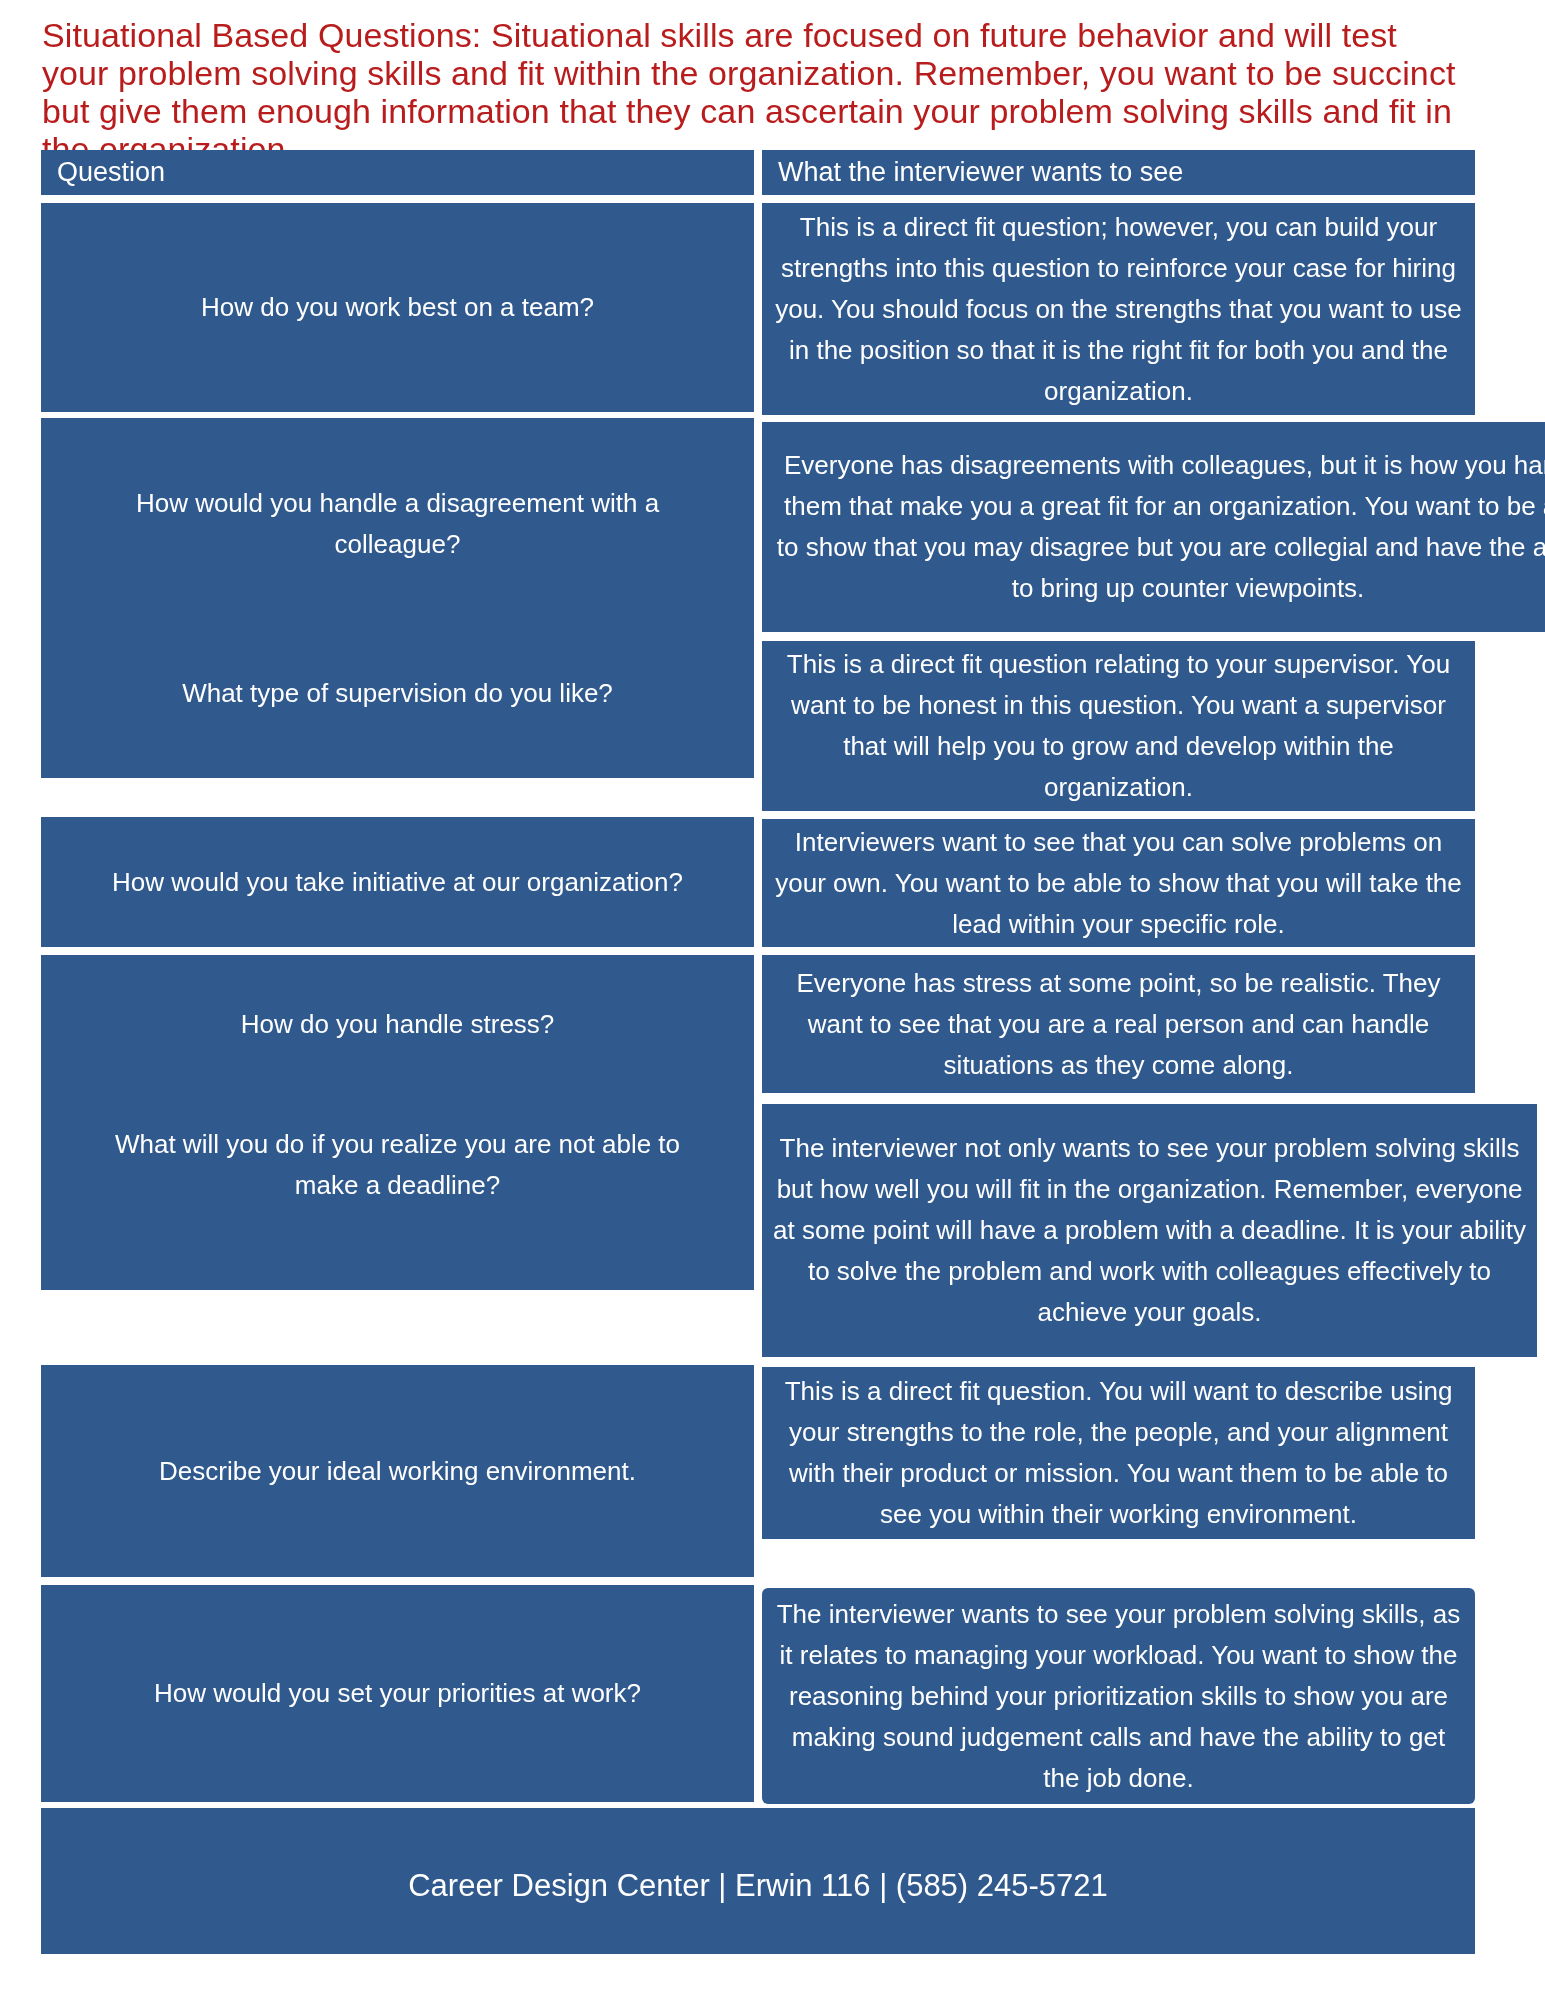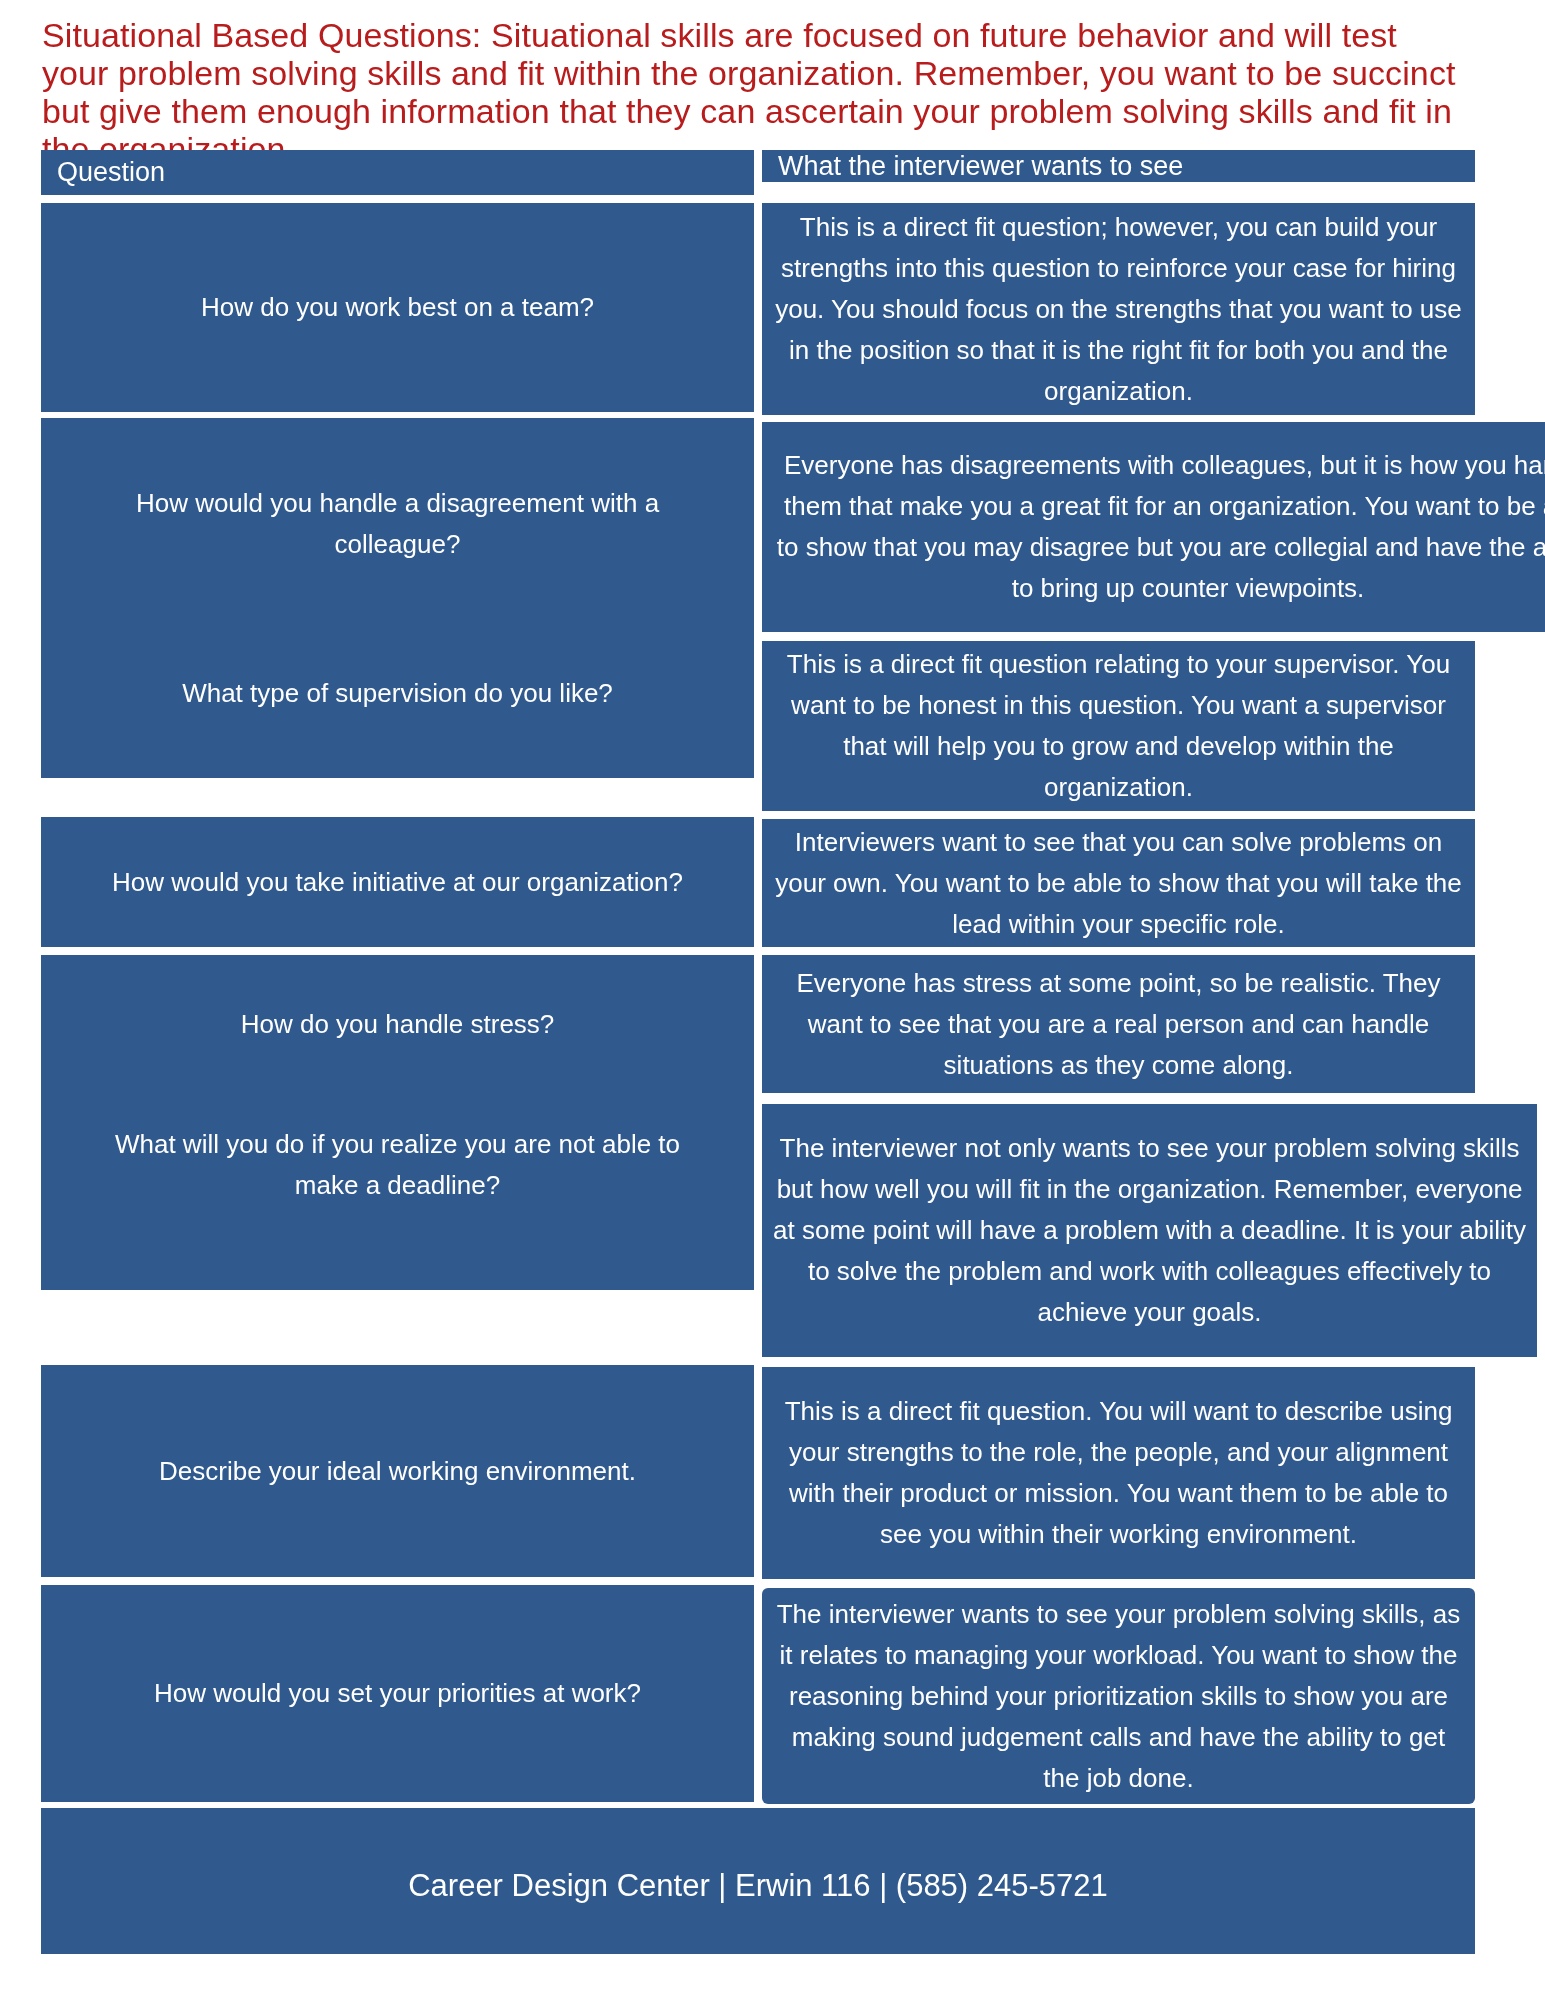--- a/index.html
+++ b/index.html
@@ -68,42 +68,42 @@
     }
   </style>
 </head>
 <body>
 
 <p class="intro">Situational Based Questions: Situational skills are focused on future behavior and will test your problem solving skills and fit within the organization. Remember, you want to be succinct but give them enough information that they can ascertain your problem solving skills and fit in the organization.</p>
 
 <div>
 
   <div class="cell header" style="left:41px; top:150px; width:713px; height:45px;">Question</div>
-  <div class="cell header" style="left:762px; top:150px; width:713px; height:32px;">What the interviewer wants to see</div>
+  <div class="cell header" style="left:762px; top:150px; width:713px; height:45px;">What the interviewer wants to see</div>
 
   <div class="cell q" style="left:41px; top:203px; width:713px; height:209px;">How do you work best on a team?</div>
   <div class="cell a" style="left:762px; top:203px; width:713px; height:212px;">This is a direct fit question; however, you can build your strengths into this question to reinforce your case for hiring you. You should focus on the strengths that you want to use in the position so that it is the right fit for both you and the organization.</div>
 
   <div class="cell q" style="left:41px; top:418px; width:713px; height:212px;">How would you handle a disagreement with a colleague?</div>
   <div class="cell a" style="left:762px; top:422px; width:852px; height:210px;">Everyone has disagreements with colleagues, but it is how you handle them that make you a great fit for an organization. You want to be able to show that you may disagree but you are collegial and have the ability to bring up counter viewpoints.</div>
 
   <div class="cell q" style="left:41px; top:608px; width:713px; height:170px;">What type of supervision do you like?</div>
   <div class="cell a" style="left:762px; top:641px; width:713px; height:170px;">This is a direct fit question relating to your supervisor. You want to be honest in this question. You want a supervisor that will help you to grow and develop within the organization.</div>
 
   <div class="cell q" style="left:41px; top:817px; width:713px; height:130px;">How would you take initiative at our organization?</div>
   <div class="cell a" style="left:762px; top:819px; width:713px; height:128px;">Interviewers want to see that you can solve problems on your own. You want to be able to show that you will take the lead within your specific role.</div>
 
   <div class="cell q" style="left:41px; top:955px; width:713px; height:138px;">How do you handle stress?</div>
   <div class="cell a" style="left:762px; top:955px; width:713px; height:138px;">Everyone has stress at some point, so be realistic. They want to see that you are a real person and can handle situations as they come along.</div>
 
   <div class="cell q" style="left:41px; top:1040px; width:713px; height:250px;">What will you do if you realize you are not able to make a deadline?</div>
   <div class="cell a" style="left:762px; top:1104px; width:775px; height:253px;">The interviewer not only wants to see your problem solving skills but how well you will fit in the organization. Remember, everyone at some point will have a problem with a deadline. It is your ability to solve the problem and work with colleagues effectively to achieve your goals.</div>
 
   <div class="cell q" style="left:41px; top:1365px; width:713px; height:212px;">Describe your ideal working environment.</div>
-  <div class="cell a" style="left:762px; top:1367px; width:713px; height:212px;">This is a direct fit question. You will want to describe using your strengths to the role, the people, and your alignment with their product or mission. You want them to be able to see you within their working environment.</div>
+  <div class="cell a" style="left:762px; top:1367px; width:713px; height:172px;">This is a direct fit question. You will want to describe using your strengths to the role, the people, and your alignment with their product or mission. You want them to be able to see you within their working environment.</div>
 
   <div class="cell q" style="left:41px; top:1585px; width:713px; height:217px;">How would you set your priorities at work?</div>
   <div class="cell a" style="left:762px; top:1588px; width:713px; height:216px;border-radius:6px;">The interviewer wants to see your problem solving skills, as it relates to managing your workload. You want to show the reasoning behind your prioritization skills to show you are making sound judgement calls and have the ability to get the job done.</div>
 </div>
 
 <div class="footer">
   <span>Career Design Center | Erwin 116 | (585) 245-5721</span>
 </div>
 
 </body></html>

